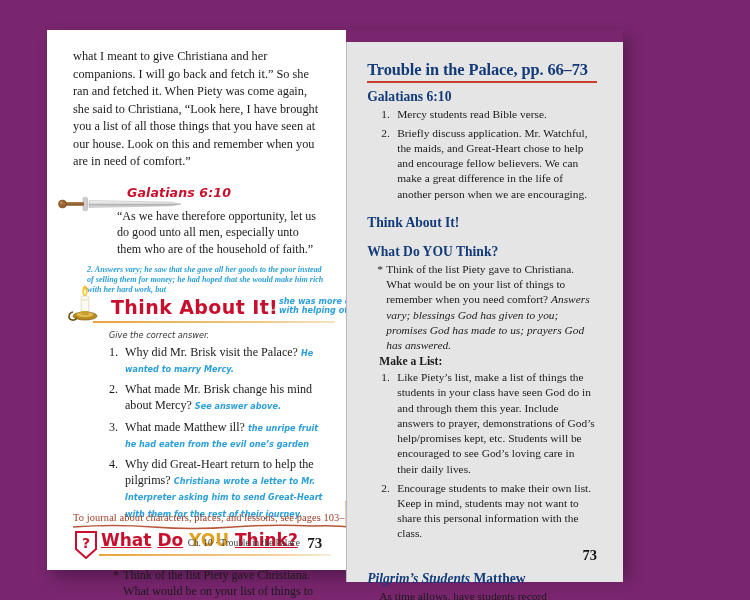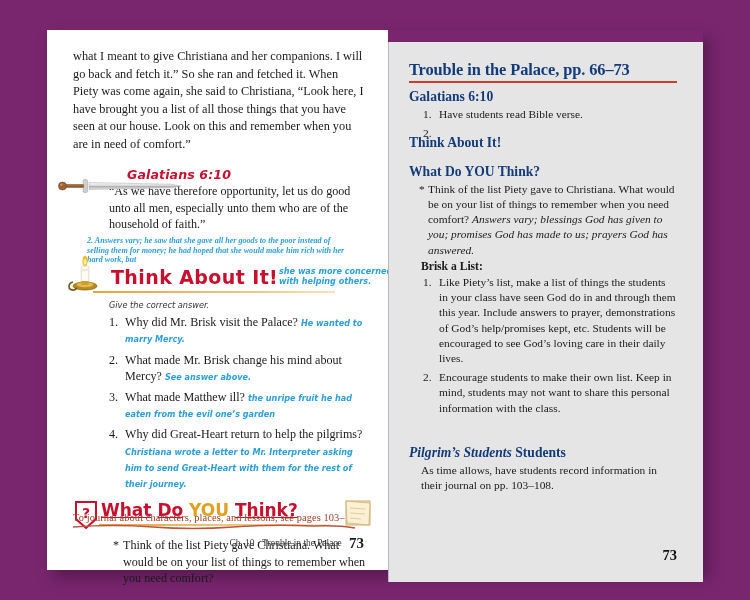--- a/index.html
+++ b/index.html
@@ -10,21 +10,21 @@
   }
   body {
     background: #79266f;
     font-family: "Liberation Serif", serif;
   }
 
   
   .spread {
     position: absolute;
     left: 47px; top: 30px;
-    width: 656px; height: 540px;
+    width: 576px; height: 540px;
     display: flex;
     box-shadow: 6px 8px 14px rgba(40,10,38,0.40);
     justify-content: flex-end;
   }
   .page-left {
     width: 341px; height: 100%;
     background: #ffffff;
     position: relative;
     padding: 18px 22px 0 26px;
   }
@@ -59,21 +59,21 @@
   }
   .sword {
     position: absolute;
     left: -18px; top: 11px;
     width: 128px; height: 16px;
   }
   .scripture-text {
     font-size: 12.1px;
     line-height: 1.36;
     color: #1a1a1a;
-    margin: 0;
+    margin: 8px;
   }
 
   
   .ann {
     font-family: "DejaVu Sans", sans-serif;
     font-style: italic;
     font-size: 8.1px;
     line-height: 1.21;
     color: #2c9fd9;
     font-weight: 600;
@@ -356,49 +356,50 @@
 
   <div class="page-right">
 
     <div class="r-title">Trouble in the Palace, pp. 66–73</div>
     <div class="r-title-rule"></div>
 
     <h3 class="r-h">Galatians 6:10</h3>
     <ol class="rlist">
       <li>
         <span class="num">1.</span>
-        <span>Have students read Bible verse.</span>
+        <span>Mercy students read Bible verse.</span>
       </li>
       <li>
         <span class="num">2.</span>
+        <span>Briefly discuss application.  Mr. Watchful, the maids, and Great-Heart chose to help and encourage fellow believers.  We can make a great difference in the life of another person when we are encouraging.</span>
       </li>
     </ol>
 
     <h3 class="r-h spaced">Think About It!</h3>
 
     <h3 class="r-h spaced">What Do YOU Think?</h3>
     <div class="r-star">
       <span class="star">*</span>
       <span>Think of the list Piety gave to Christiana.  What would be on your list of things to remember when you need comfort?</span>
       <span class="ital">Answers vary; blessings God has given to you; promises God has made to us; prayers God has answered.</span>
     </div>
 
-    <h4 class="r-sub">Brisk a List:</h4>
+    <h4 class="r-sub">Make a List:</h4>
     <ol class="rlist">
       <li>
         <span class="num">1.</span>
         <span>Like Piety’s list, make a list of things the students in your class have seen God do in and through them this year.  Include answers to prayer, demonstrations of God’s help/promises kept, etc.  Students will be encouraged to see God’s loving care in their daily lives.</span>
       </li>
       <li>
         <span class="num">2.</span>
         <span>Encourage students to make their own list.  Keep in mind, students may not want to share this personal information with the class.</span>
       </li>
     </ol>
 
     <h3 class="r-h spaced">
       <br>
-      <span class="ital">Pilgrim’s Students</span><span> Students</span>
+      <span class="ital">Pilgrim’s Students</span><span> Matthew</span>
     </h3>
     <p class="r-plain">As time allows, have students record information in their journal on pp. 103–108.</p>
 
     <div class="r-pagenum">73</div>
   </div>
 </div>
 
 </body></html>

